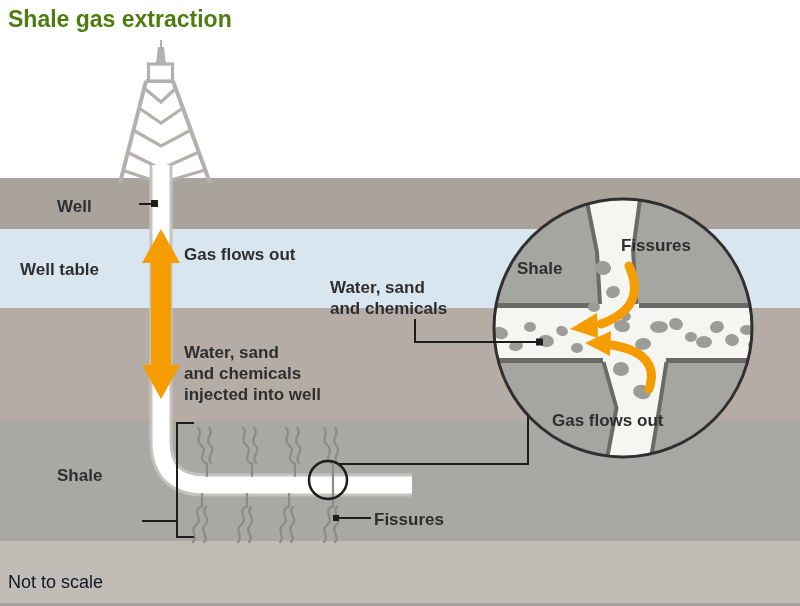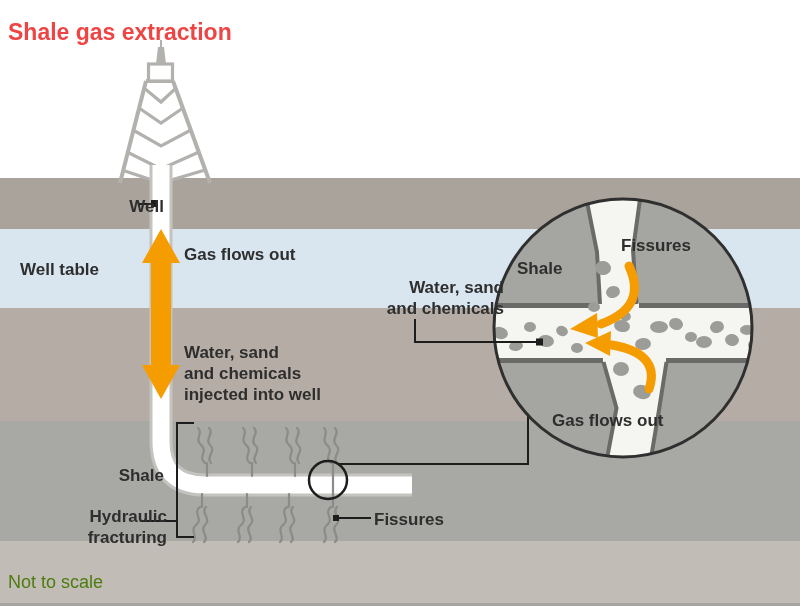--- a/index.html
+++ b/index.html
@@ -12,34 +12,34 @@
   #layer-water{top:229px;height:79px;background:#d9e5ef;}
   #layer-rock{top:308px;height:113px;background:#b5ada5;}
   #layer-shale{top:421px;height:120px;background:#a8a8a5;}
   #layer-bedrock{top:541px;height:65px;background:#c1bcb5;}
   #layer-bottomedge{top:603px;height:3px;background:#a6a4a1;}
   svg{position:absolute;left:0;top:0;}
   .label{
     position:absolute;font-weight:bold;font-size:17px;color:#2e2e2e;
     line-height:21px;white-space:pre-line;
   }
-  .r{text-align:right;margin-left:27px;}
-  #title{position:absolute;left:8px;top:19px;font-size:23px;font-weight:bold;color:#ef4444;}
+  .r{text-align:left;}
+  #title{position:absolute;left:8px;top:6px;font-size:23px;font-weight:bold;color:#4d7c0f;}
   #well-label{left:57px;top:196px;width:80px;}
   #water-table-label{left:20px;top:259px;}
   #gas-flows-out-label{left:184px;top:244px;}
   #injection-label{left:184px;top:342px;}
   #shale-label-left{left:57px;top:465px;width:80px;}
   #hydraulic-label{left:18px;top:506px;width:122px;}
   #fissures-label{left:374px;top:509px;}
   #inset-shale-label{left:517px;top:258px;}
   #inset-fissure-label{left:621px;top:235px;}
   #inset-watersand-label{left:330px;top:277px;width:147px;}
   #inset-gas-label{left:552px;top:410px;}
-  #not-to-scale{position:absolute;left:8px;top:572px;font-size:18px;color:#4d7c0f;}
+  #not-to-scale{position:absolute;left:8px;top:572px;font-size:18px;color:#0f172a;}
 </style>
 </head>
 <body>
 
 <div id="stage">
 
   <div class="layer" id="layer-topsoil"></div>
   <div class="layer" id="layer-water"></div>
   <div class="layer" id="layer-rock"></div>
   <div class="layer" id="layer-shale"></div>
@@ -177,22 +177,20 @@
   </svg>
 
   <div id="title">Shale gas extraction</div>
   <div class="label r" id="well-label">Well</div>
   <div class="label" id="water-table-label">Well table</div>
   <div class="label" id="gas-flows-out-label">Gas flows out</div>
   <div class="label" id="injection-label">Water, sand
 and chemicals
 injected into well</div>
   <div class="label r" id="shale-label-left">Shale</div>
-  <div class="label r" id="hydraulic-label">Hydraulic
-fracturing</div>
   <div class="label" id="fissures-label">Fissures</div>
   <div class="label" id="inset-shale-label">Shale</div>
   <div class="label" id="inset-fissure-label">Fissures</div>
   <div class="label r" id="inset-watersand-label">Water, sand
 and chemicals</div>
   <div class="label" id="inset-gas-label">Gas flows out</div>
   <div id="not-to-scale">Not to scale</div>
 </div>
 
 </body></html>

